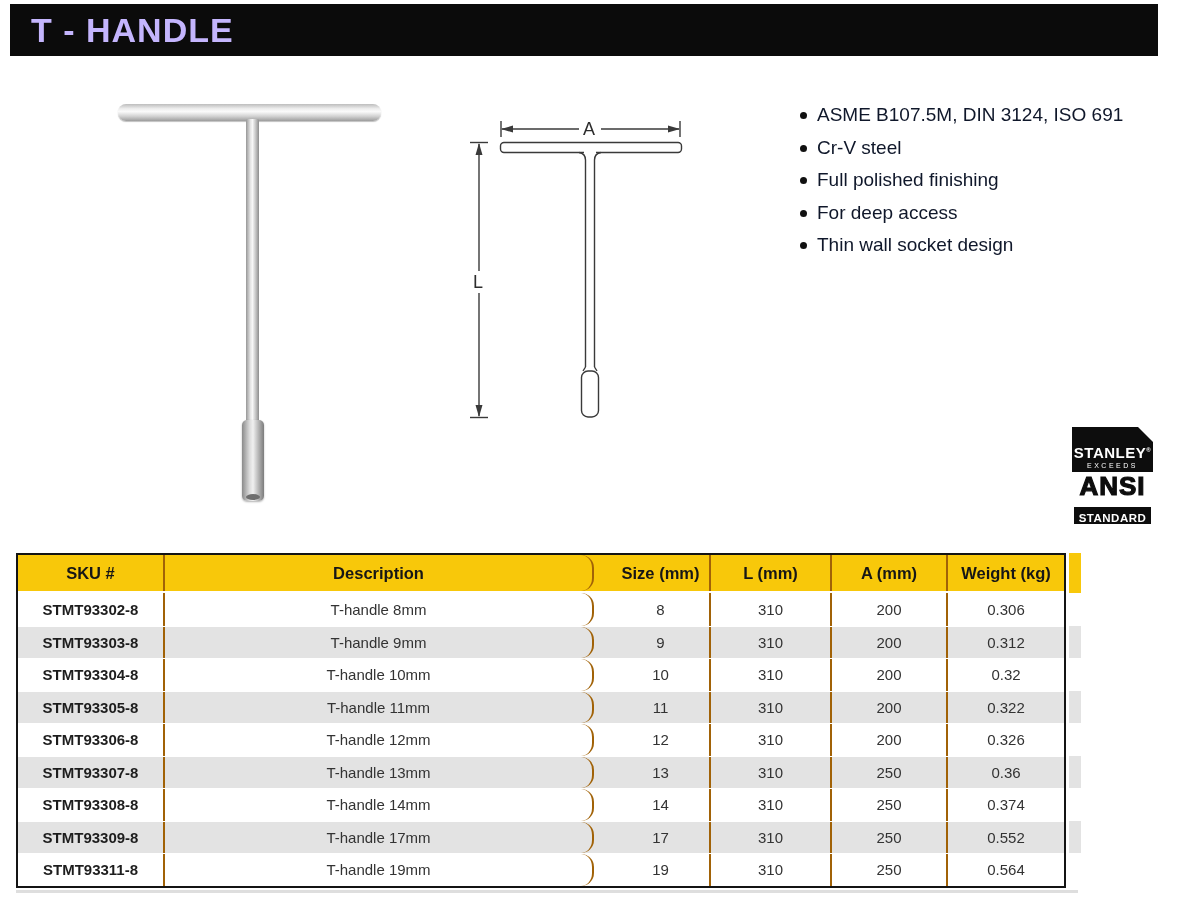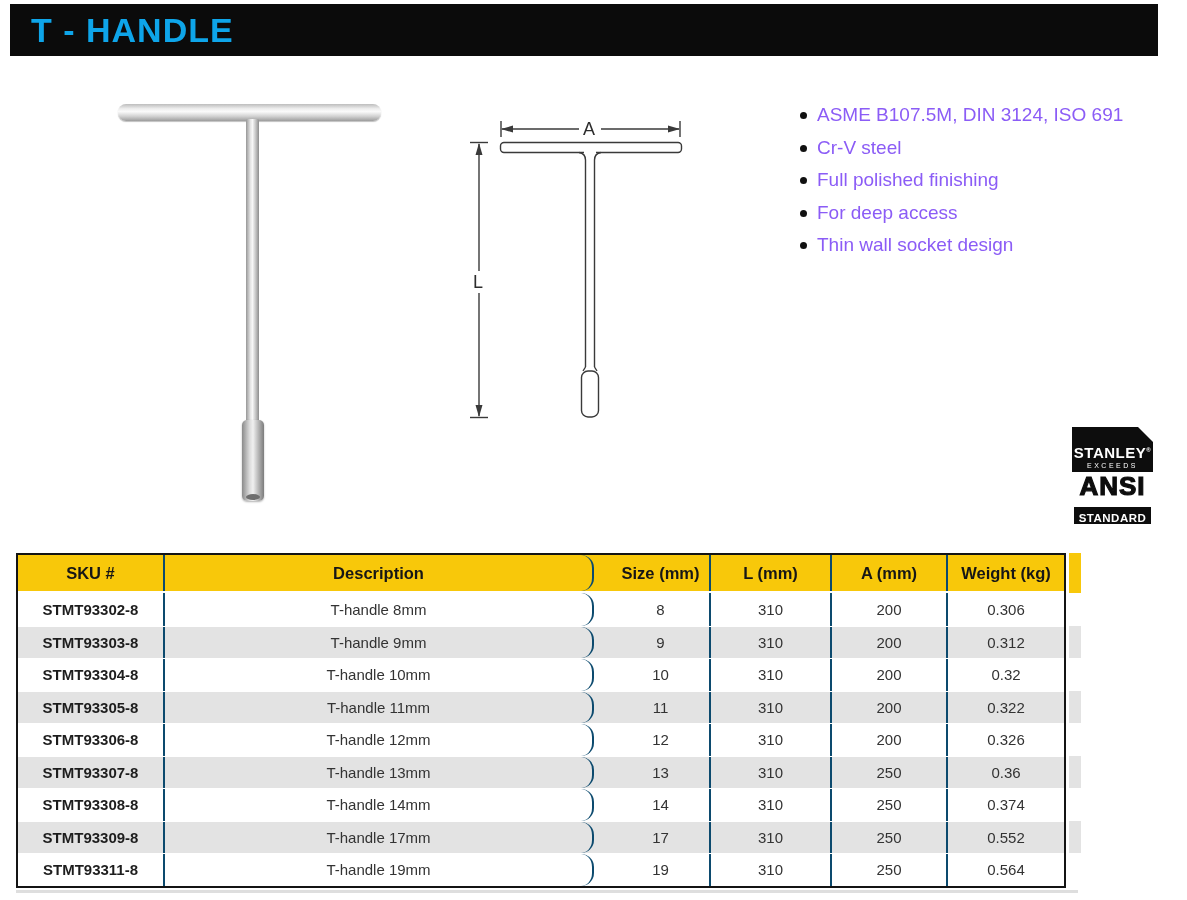--- a/index.html
+++ b/index.html
@@ -2,21 +2,21 @@
 <html><head>
 <meta charset="utf-8">
 <style>
   * { margin:0; padding:0; box-sizing:border-box; }
   html,body { width:1187px; height:900px; background:#ffffff; font-family:"Liberation Sans", sans-serif; }
   #page { position:relative; width:1187px; height:900px; background:#fff; overflow:hidden; }
 
   
   .header-bar { position:absolute; left:10px; top:4px; width:1148px; height:52px;
     background:#0b0b0b; display:flex; align-items:center; }
-  .header-bar .title { color:#0ea5e9; font-size:34px; font-weight:bold; letter-spacing:1px; padding-left:21px; }
+  .header-bar .title { color:#c4b5fd; font-size:34px; font-weight:bold; letter-spacing:1px; padding-left:21px; }
 
   
   .photo { position:absolute; left:115px; top:100px; width:270px; height:405px; }
   .photo .hbar { position:absolute; left:3px; top:4px; width:263px; height:17px; border-radius:8px;
     background:linear-gradient(to bottom,#bdbdbd 0%,#eeeeee 28%,#fafafa 45%,#d2d2d2 72%,#9c9c9c 100%);
     box-shadow:0 1px 1px rgba(0,0,0,.25); }
   .photo .shaft { position:absolute; left:131px; top:19px; width:13px; height:303px; border-radius:2px;
     background:linear-gradient(to right,#979797 0%,#e6e6e6 35%,#f7f7f7 50%,#c4c4c4 75%,#8d8d8d 100%); }
   .photo .socket { position:absolute; left:127px; top:320px; width:22px; height:81px; border-radius:5px;
     background:linear-gradient(to right,#8a8a8a 0%,#dcdcdc 35%,#f0f0f0 50%,#b5b5b5 75%,#7c7c7c 100%);
@@ -24,21 +24,21 @@
   .photo .socket-open { position:absolute; left:131px; top:394px; width:14px; height:6px; border-radius:50%;
     background:#6e6e6e; }
 
   
   .diagram { position:absolute; left:455px; top:95px; width:240px; height:340px; }
   .diagram svg { display:block; }
   .dim-label { font-family:"Liberation Sans",sans-serif; font-size:18px; fill:#2d2d2d; }
 
   
   .features { position:absolute; left:800px; top:104px; width:380px; list-style:none; }
-  .features li { display:flex; align-items:flex-start; height:32.5px; font-size:19px; color:#8b5cf6; }
+  .features li { display:flex; align-items:flex-start; height:32.5px; font-size:19px; color:#0f172a; }
   .features .dot { width:7px; height:7px; border-radius:50%; background:#111; margin:8px 10px 0 0; flex:0 0 7px; }
 
   
   .badge { position:absolute; left:1072px; top:427px; width:81px; height:97px; background:#0d0d0d;
     clip-path:polygon(0 0, calc(100% - 15px) 0, 100% 15px, 100% 100%, 0 100%);
     display:flex; flex-direction:column; }
   .badge .b-top { height:45px; display:flex; flex-direction:column; align-items:center; justify-content:flex-end; padding-bottom:2px; }
   .badge .b-brand { color:#fff; font-weight:bold; font-size:15px; letter-spacing:.5px; line-height:16px; }
   .badge .b-brand sup { font-size:6px; }
   .badge .b-exceeds { color:#fff; font-size:7px; letter-spacing:2.5px; line-height:9px; }
@@ -47,21 +47,21 @@
     -webkit-text-stroke:1.2px #0d0d0d; }
   .badge .b-bottom { flex:1; background:#ffffff; padding:0 2px 2px 2px; }
   .badge .b-standard { height:100%; background:#0d0d0d; display:flex; align-items:center; justify-content:center;
     color:#fff; font-weight:bold; font-size:11.5px; letter-spacing:.5px;margin-top:7px; }
 
   
   .spec-table { position:absolute; left:16px; top:553px; width:1050px; height:335px;
     border:2px solid #141414; background:#fff; }
   .trow { display:flex; width:100%; }
   .trow .cell { display:flex; align-items:center; justify-content:center; text-align:center;
-    border-right:2px solid #0c4a6e; overflow:hidden; }
+    border-right:2px solid #a16207; overflow:hidden; }
   .trow .cell:last-child { border-right:none; }
   .c0{width:147px;} .c1{width:429px;border-radius:13px;} .c2{width:117px;padding-left:18px;} .c3{width:121px;} .c4{width:116px;} .c5{flex:1;}
   .thead { height:38px; background:#F8C80A; border-bottom:2px solid #ffffff; }
   .thead .cell { font-weight:bold; font-size:16.5px; color:#161616; }
   .tbody-row { height:32.5px; font-size:15px; color:#333; border-top:1px solid #fff; }
   .tbody-row:first-child { border-top:none; }
   .tbody-row.alt { background:#E3E3E3; }
   .tbody-row .cell.sku { font-weight:bold; color:#1d1d1d; }
 
   .table-shadow { position:absolute; left:16px; top:890px; width:1062px; height:3px; background:#dedede; }

